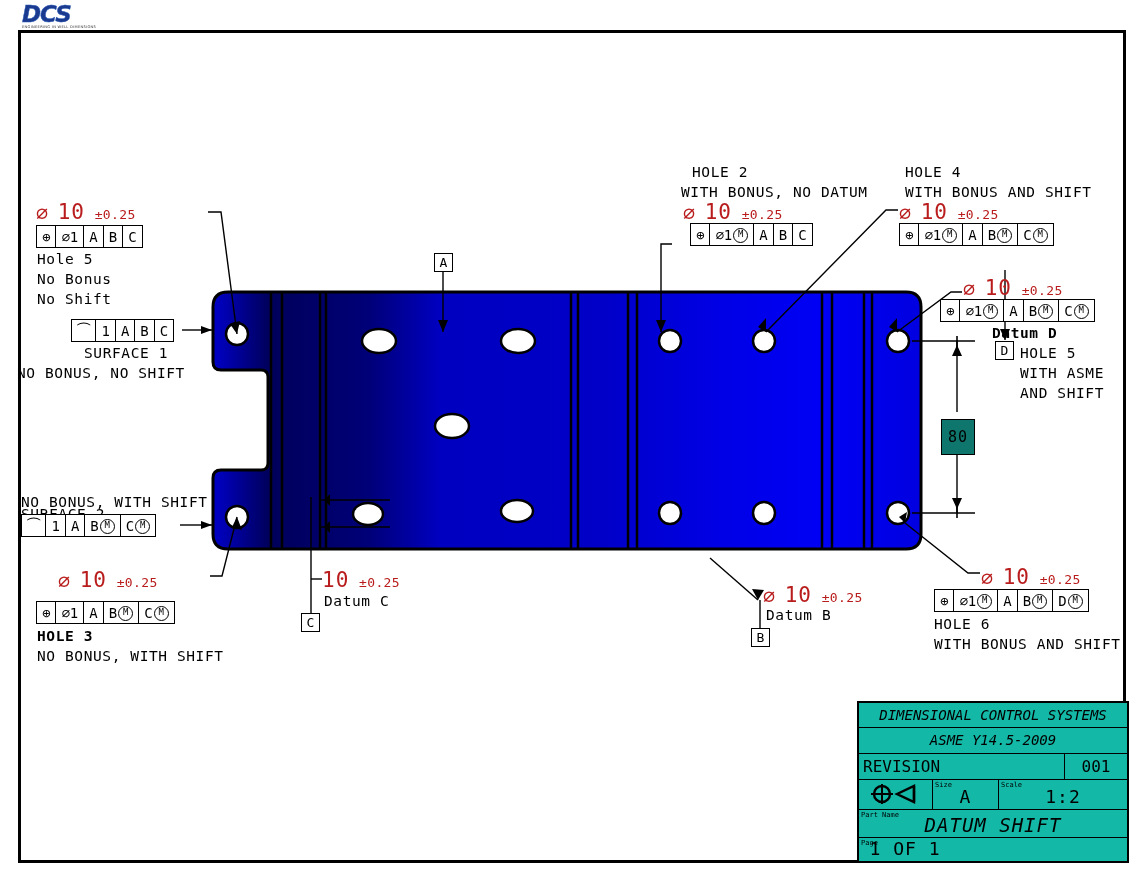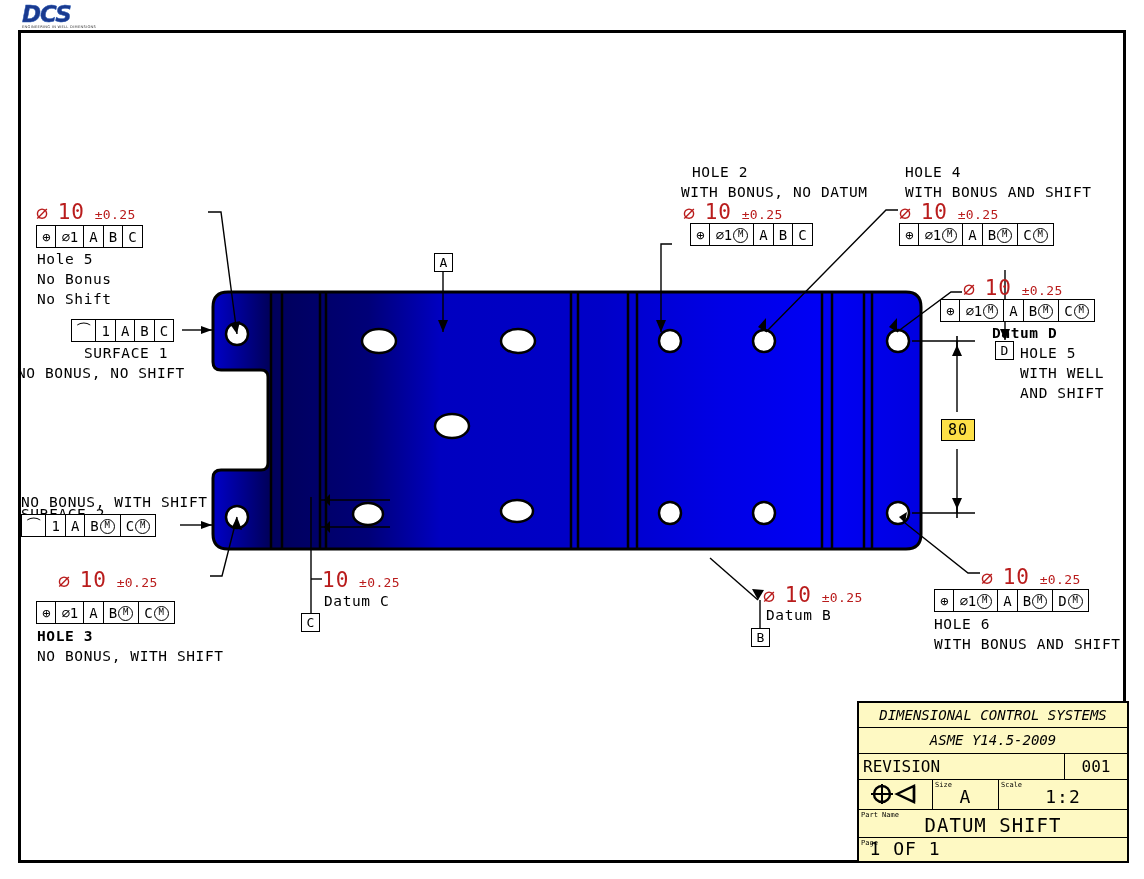--- a/index.html
+++ b/index.html
@@ -107,35 +107,35 @@
     background: #fff;
     font-size: 13px;
     text-align: center;
     line-height: 17px;
     box-sizing: border-box;
   }
   
   .basicbox {
     position: absolute;
     border: 1.4px solid #000;
-    background: #fde047;
+    background: #0f766e;
     font-size: 15px;
-    padding: 1px 6px;
+    padding: 8px 6px;
     letter-spacing: 1px;
   }
   
   #lines { position: absolute; left: 0; top: 0; width: 1144px; height: 879px; }
   
   #titleblock {
     position: absolute;
     left: 857px; top: 701px;
     width: 272px; height: 162px;
     border: 2px solid #000;
     box-sizing: border-box;
-    background: #fef9c3;
+    background: #14b8a6;
     display: flex;
     flex-direction: column;
   }
   #titleblock .tb-row {
     border-bottom: 1.8px solid #000;
     display: flex;
     box-sizing: border-box;
   }
   #titleblock .tb-row:last-child { border-bottom: none; }
   .tb-center {
@@ -411,21 +411,21 @@
   <div class="fcf" style="left:940px; top:299px;">
     <div>⊕</div>
     <div>⌀1<span class="modm">M</span></div>
     <div>A</div>
     <div>B<span class="modm">M</span></div>
     <div>C<span class="modm">M</span></div>
   </div>
   <div class="dbox" style="left:995px; top:341px;">D</div>
   <div class="txt t14" style="left:992px; top:325px;font-weight:bold;">Datum D</div>
   <div class="txt t14" style="left:1020px; top:345px;">HOLE 5</div>
-  <div class="txt t14" style="left:1020px; top:365px;">WITH WELL</div>
+  <div class="txt t14" style="left:1020px; top:365px;">WITH ASME</div>
   <div class="txt t14" style="left:1020px; top:385px;">AND SHIFT</div>
 
   <div class="dim" style="left:981px; top:565px;">
     <span class="dsym">⌀</span>
     <span class="dval">10</span>
     <span class="dtol">±0.25</span>
   </div>
   <div class="fcf" style="left:934px; top:589px;">
     <div>⊕</div>
     <div>⌀1<span class="modm">M</span></div>
@@ -482,21 +482,21 @@
         <span class="tb-val">A</span>
       </div>
       <div class="tb-cell" style="flex:1;">
         <span class="tb-lbl">Scale</span>
         <span class="tb-val">1:2</span>
       </div>
     </div>
     <div class="tb-row" style="height:29px;">
       <div class="tb-cell" style="flex:1;">
         <span class="tb-lbl">Part Name</span>
-        <span class="tb-big" style="padding-bottom:1px;">DATUM SHIFT</span>
+        <span class="tb-big" style="padding-bottom:1px;font-style:italic;">DATUM SHIFT</span>
       </div>
     </div>
     <div class="tb-row" style="flex:1;">
       <div class="tb-cell" style="width:92px;">
         <span class="tb-lbl">Page</span>
         <span class="tb-val">1 OF 1</span>
       </div>
     </div>
   </div>
 

